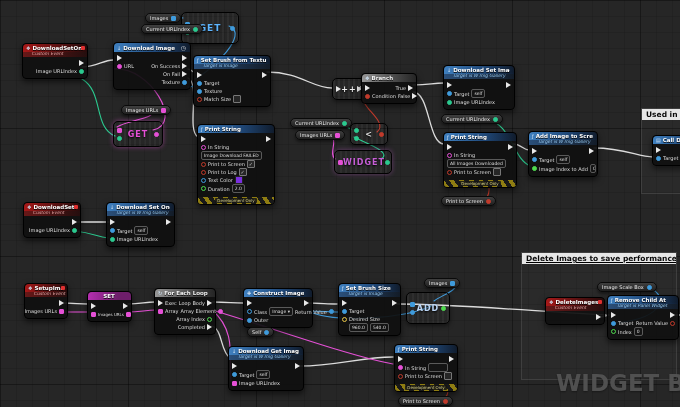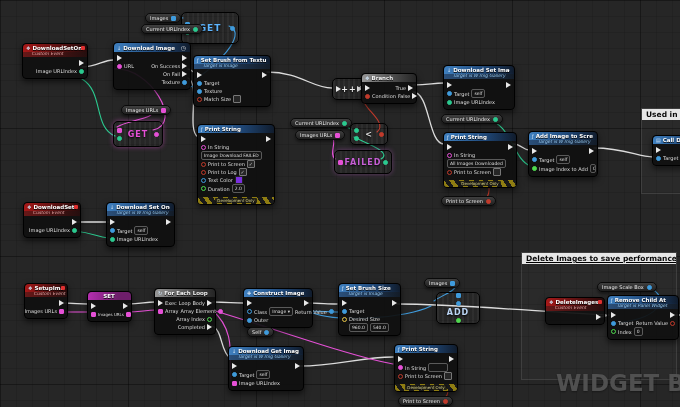--- a/index.html
+++ b/index.html
@@ -328,21 +328,21 @@
       <span>Current URLIndex</span>
       <span class="p c-teal"></span>
     </div>
   <div class="pill" style="left:295px;top:130px;">
       <span>Images URLs</span>
       <span class="p sq c-mag"></span>
     </div>
 
   <div class="pure" style="left:334px;top:150px;width:50px;height:22px;box-shadow:0 0 5px rgba(199,95,214,.4);">
     <span class="p sq c-mag"></span>
-    <span class="t" style="color:#c75fd6;font-size:8px;">FAILED</span>
+    <span class="t" style="color:#c75fd6;font-size:8px;">WIDGET</span>
     <span class="p c-teal"></span>
   </div>
 
   <div class="node" style="left:443px;top:65px;width:70px;">
     <div class="hdr blue">
         <span class="ico">↓</span>
         <span class="ttl">Download Set Images</span>
       </div>
     <div class="sub fn">Target is W Img Gallery</div>
     <div class="rows">
@@ -605,21 +605,21 @@
           <span class="vb">960.0</span>
           <span class="vb">540.0</span>
         </div>
     </div>
   </div>
 
   <div class="pill" style="left:424px;top:278px;">
       <span>Images</span>
       <span class="p sq c-blue"></span>
     </div>
-  <div class="pure" style="left:436px;top:292px;width:36px;height:30px;flex-direction:column;">
+  <div class="pure" style="left:406px;top:292px;width:36px;height:30px;">
     <span class="pcol">
         <span class="p sq c-blue"></span>
         <span class="p c-blue"></span>
       </span>
     <span class="t" style="color:#bcd6f5;font-size:8px;">ADD</span>
     <span class="p c-grn"></span>
   </div>
 
   <div class="node" style="left:228px;top:346px;width:74px;">
     <div class="hdr blue">

